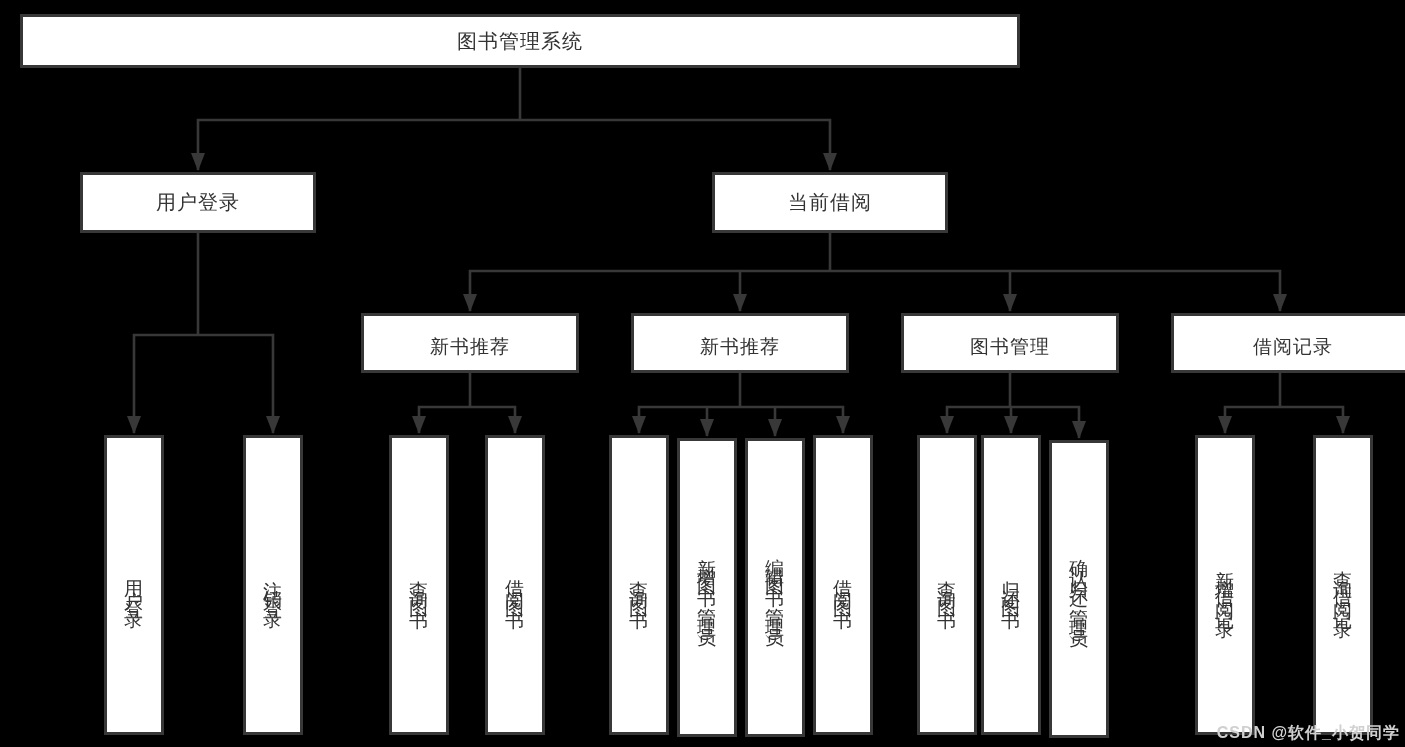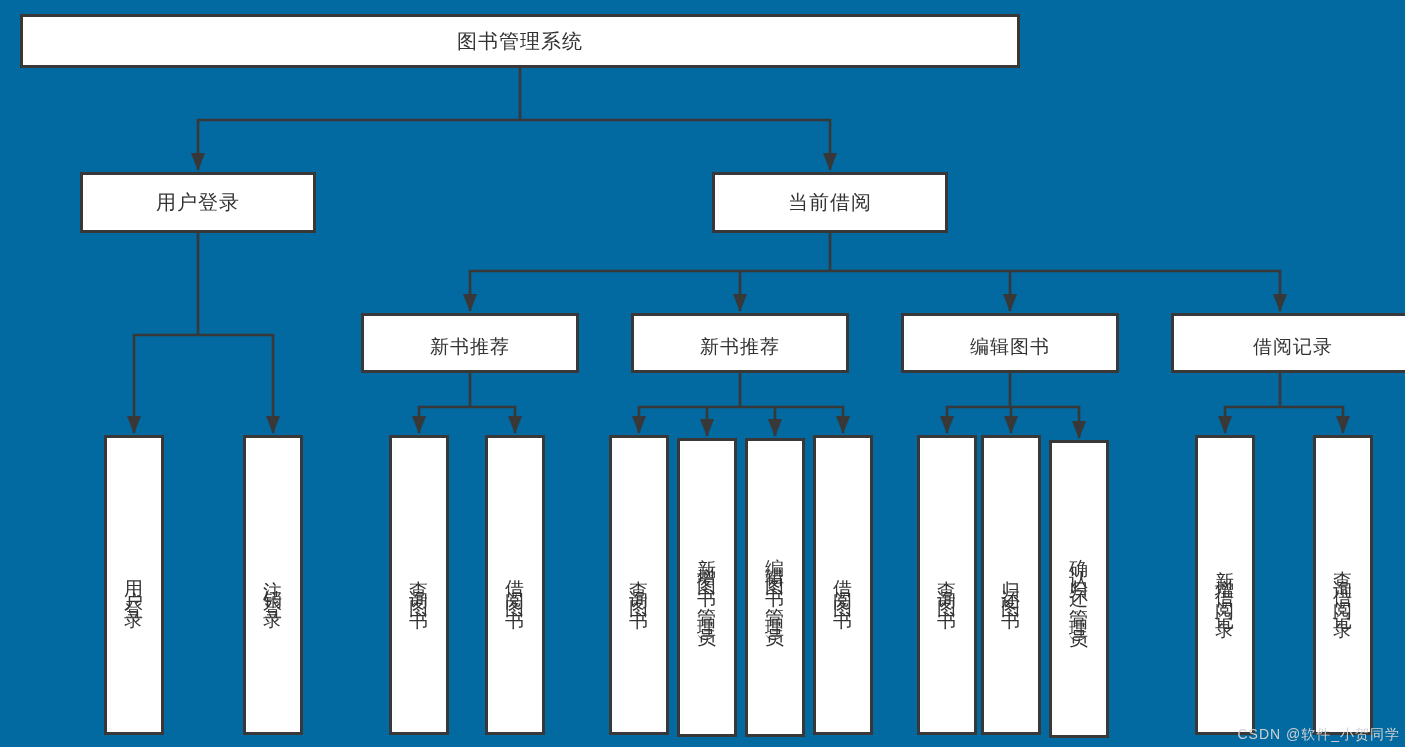--- a/index.html
+++ b/index.html
@@ -5,21 +5,21 @@
   html, body {
     margin: 0;
     padding: 0;
     background: #ffffff;
     font-family: "Liberation Sans", "DejaVu Sans", sans-serif;
   }
   #canvas {
     position: relative;
     width: 1405px;
     height: 747px;
-    background: #0369a1;
+    background: #000000;
     overflow: hidden;
   }
   #wires {
     position: absolute;
     left: 0; top: 0;
     width: 1405px;
     height: 747px;
   }
   .box {
     position: absolute;
@@ -46,24 +46,25 @@
     writing-mode: vertical-rl;
     text-orientation: mixed;
     font-size: 19px;
     line-height: 1;
     letter-spacing: 10px;
   }
   .watermark {
     position: absolute;
     right: 5px;
     bottom: 3px;
-    font-size: 14px;
+    font-size: 16px;
     color: #d0d0d0;
     letter-spacing: 1px;
     z-index: 10;
+    font-weight: bold;
   }
 </style>
 </head>
 <body>
 
 <div id="canvas">
 
   <svg id="wires" viewBox="0 0 1405 747" fill="none" stroke="#383838" stroke-width="2.6">
     <defs>
       <marker id="arw" markerUnits="userSpaceOnUse" markerWidth="18" markerHeight="14" viewBox="0 0 18 14" refX="17" refY="7" orient="auto-start-reverse">
@@ -109,21 +110,21 @@
     <span class="lbl">当前借阅</span>
   </div>
 
   <div class="box hbox l3" style="left:361px; top:313px; width:218px; height:60px">
     <span class="lbl">新书推荐</span>
   </div>
   <div class="box hbox l3" style="left:631px; top:313px; width:218px; height:60px">
     <span class="lbl">新书推荐</span>
   </div>
   <div class="box hbox l3" style="left:901px; top:313px; width:218px; height:60px">
-    <span class="lbl">编辑图书</span>
+    <span class="lbl">图书管理</span>
   </div>
   <div class="box hbox l3" style="left:1171px; top:313px; width:244px; height:60px">
     <span class="lbl">借阅记录</span>
   </div>
 
   <div class="box vbox" style="left:104px; top:435px; width:60px; height:300px">
     <span class="lbl">用户登录</span>
   </div>
   <div class="box vbox" style="left:243px; top:435px; width:60px; height:300px">
     <span class="lbl">注销登录</span>

